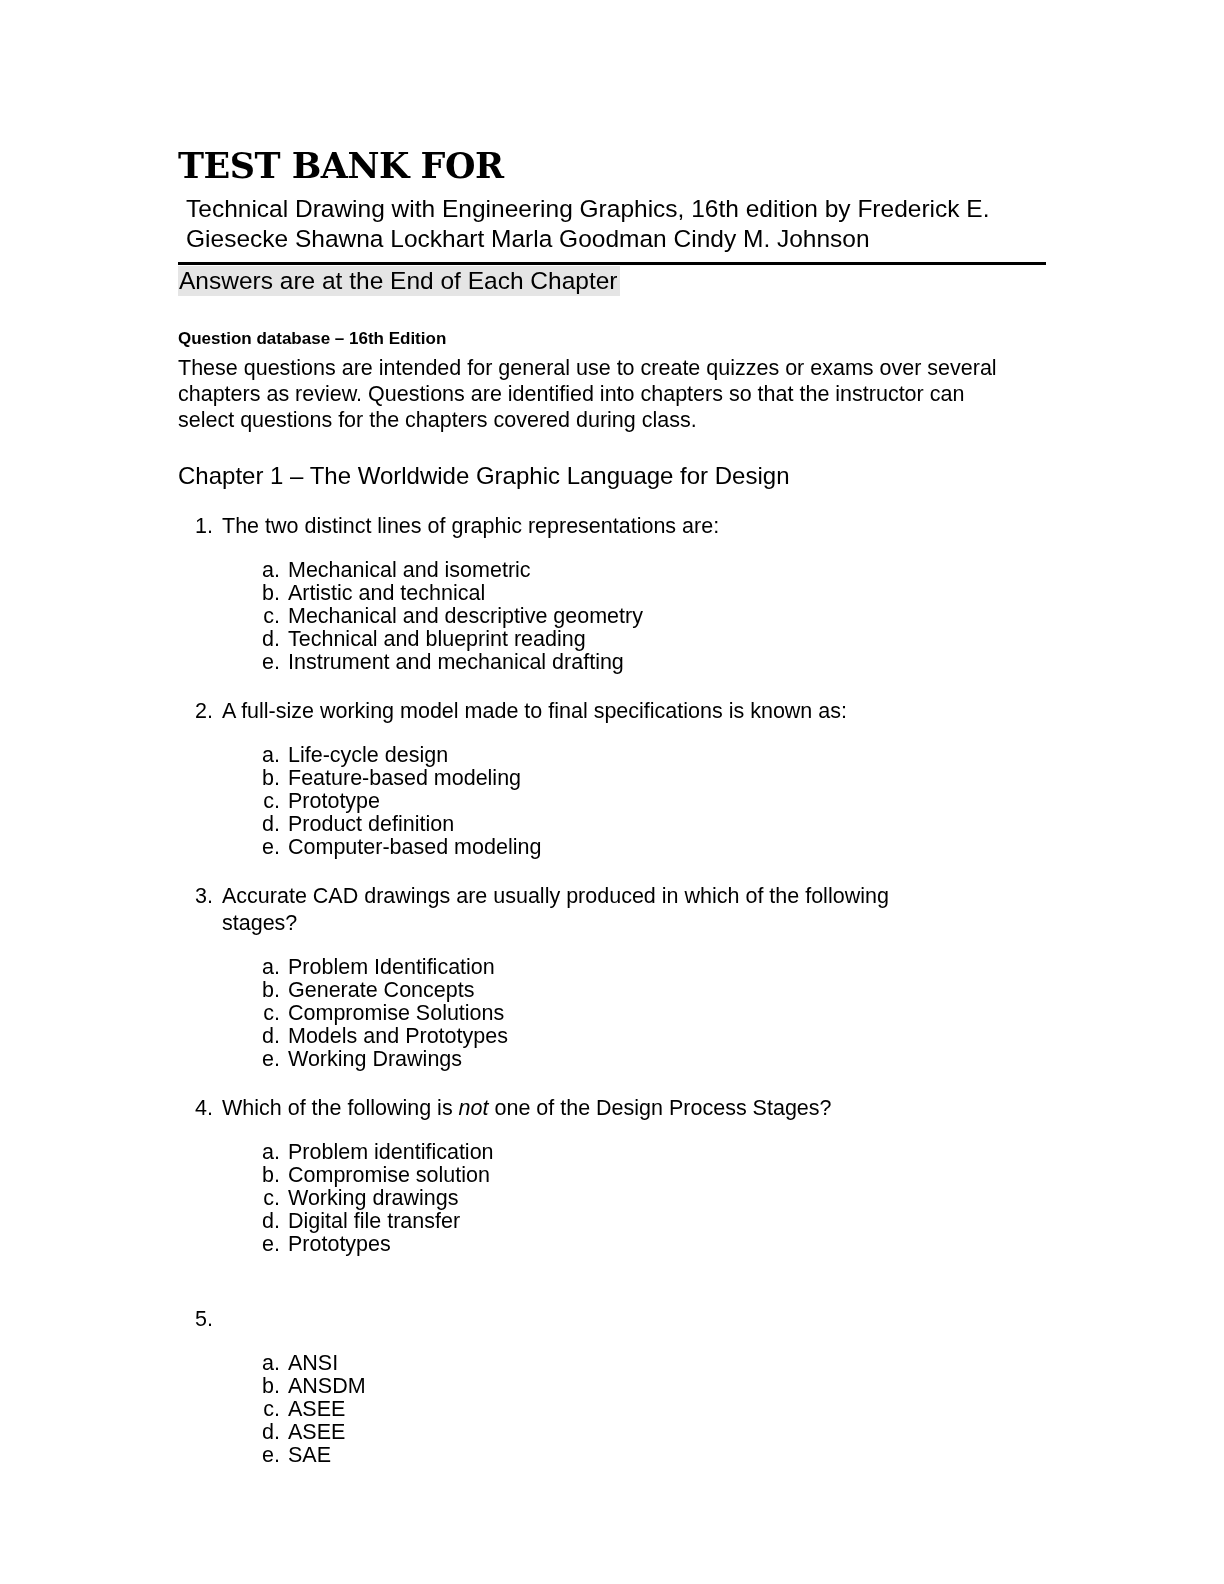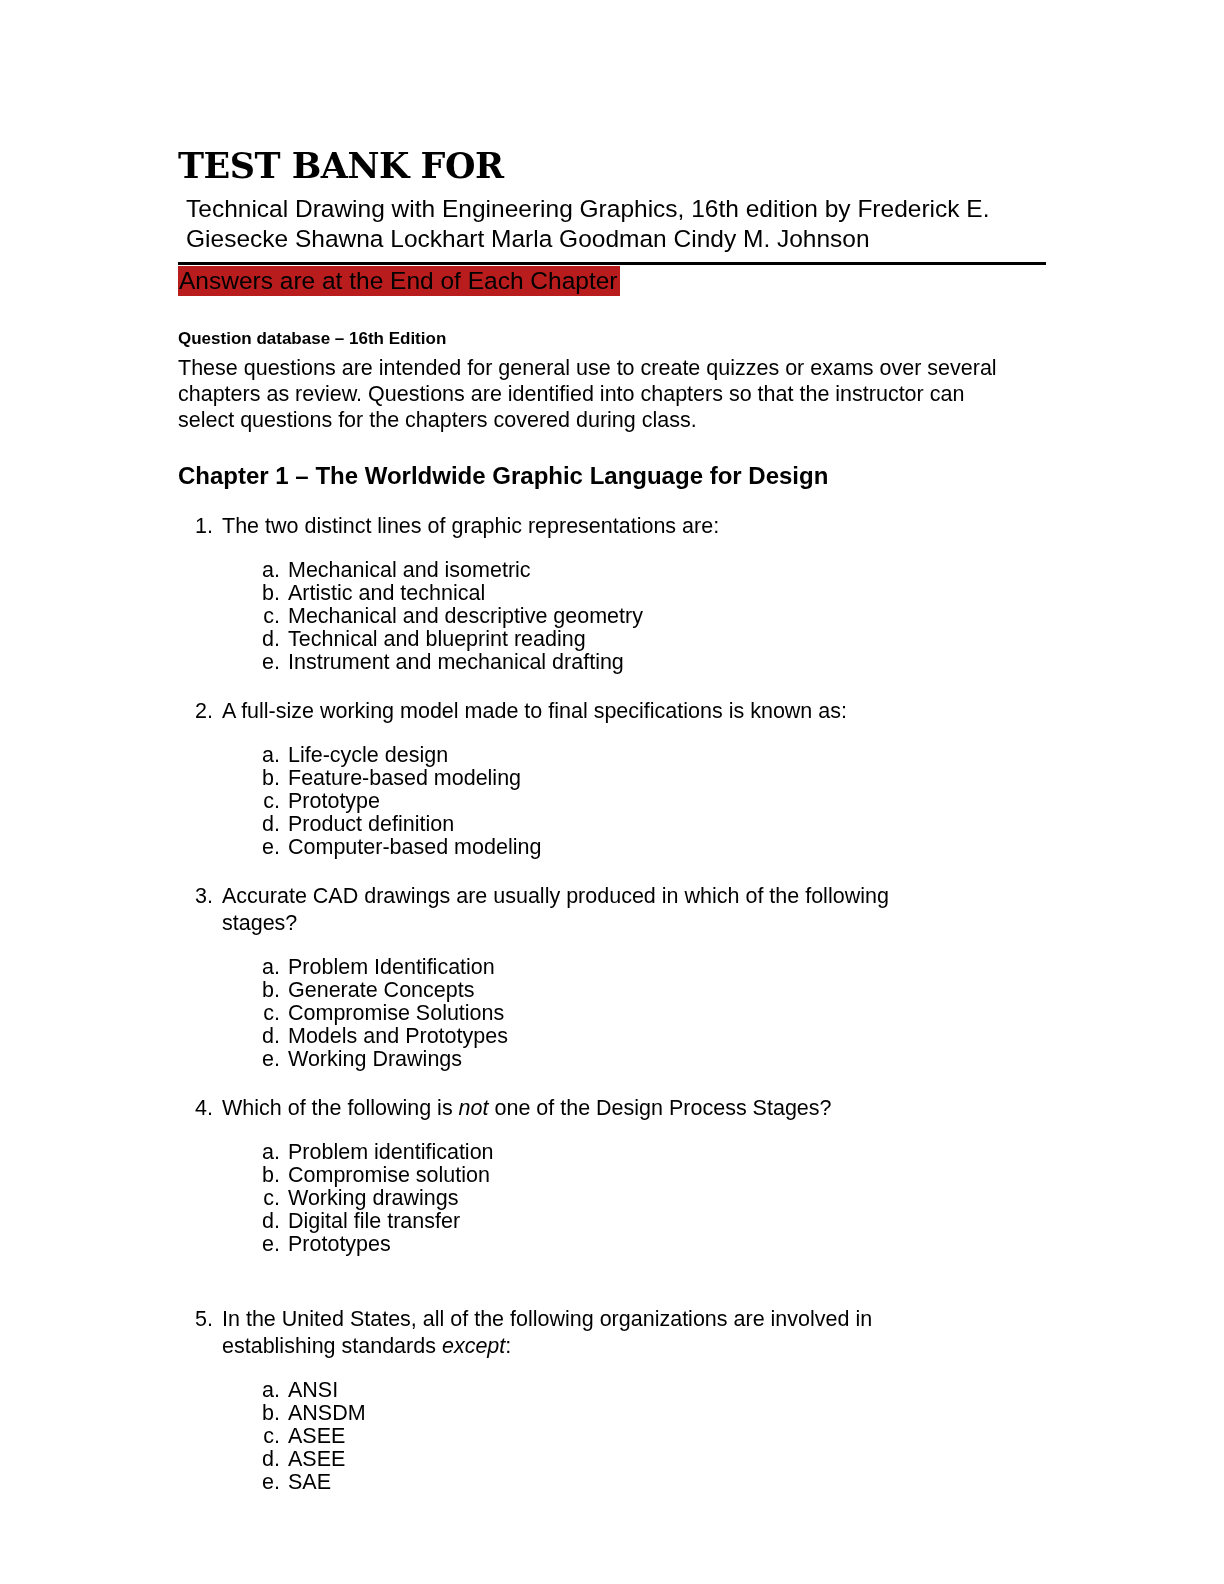--- a/index.html
+++ b/index.html
@@ -57,21 +57,21 @@
     width: 868px;
   }
 
   .highlight-line {
     font-size: 24.5px;
     line-height: 29px;
     margin: 0;
     white-space: nowrap;
   }
   .hl {
-    background: #b91c1c;
+    background: #e5e5e5;
     padding: 1px 2px 2px 1px;
   }
 
   
   .intro-block {
     margin-top: 30px;
   }
   .intro-heading {
     font-size: 17px;
     font-weight: bold;
@@ -83,21 +83,21 @@
     line-height: 26px;
     margin: 0;
     width: 845px;
   }
 
   
   .chapter-heading {
     font-size: 24px;
     line-height: 30px;
     margin: 28px 0 0 0;
-    font-weight: bold;
+    font-weight: normal;
   }
 
   
   .questions {
     margin-top: 22px;
   }
   .question {
     margin-bottom: 0;
   }
   .question + .question {
@@ -281,21 +281,20 @@
             </div>
             <div class="opt-row">
               <div class="opt-letter">e.</div>
               <div class="opt-text">Prototypes</div>
             </div>
           </div>
         </div>
         <div class="question extra-gap">
           <div class="q-row">
             <div class="q-num">5.</div>
-            <div class="q-text">In the United States, all of the following organizations are involved in establishing standards <i>except</i>:</div>
           </div>
           <div class="options">
             <div class="opt-row">
               <div class="opt-letter">a.</div>
               <div class="opt-text">ANSI</div>
             </div>
             <div class="opt-row">
               <div class="opt-letter">b.</div>
               <div class="opt-text">ANSDM</div>
             </div>

